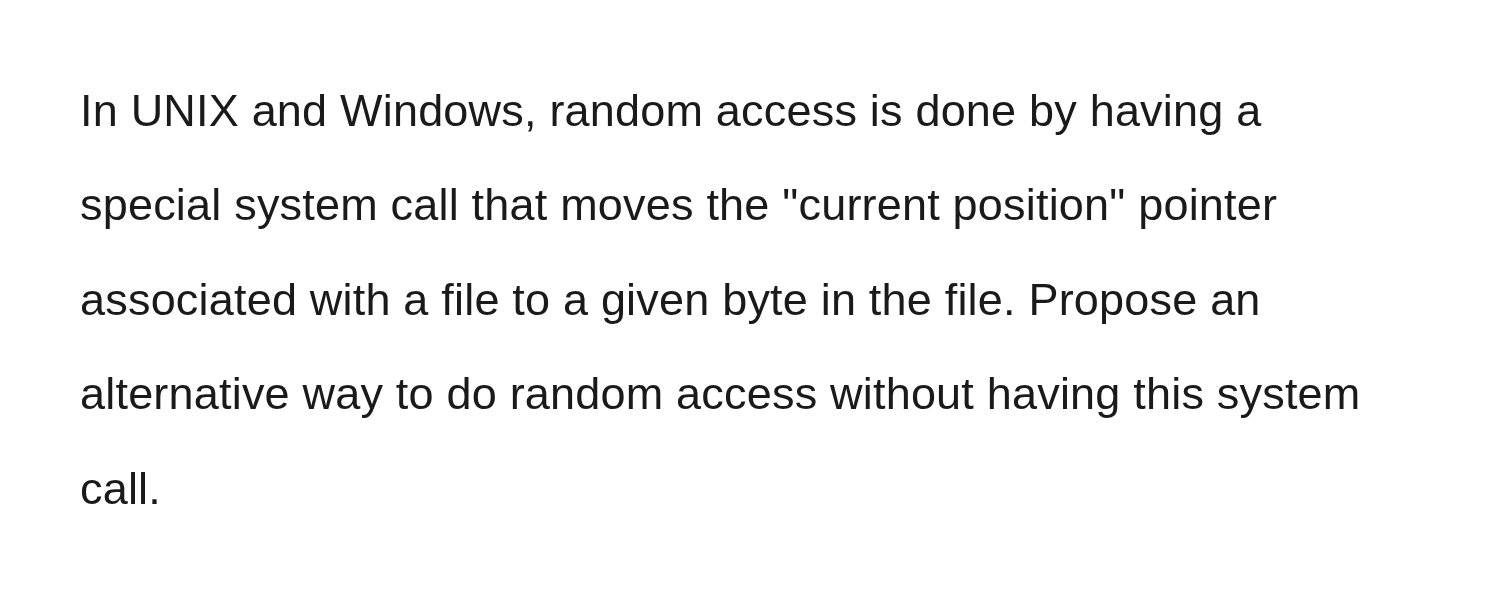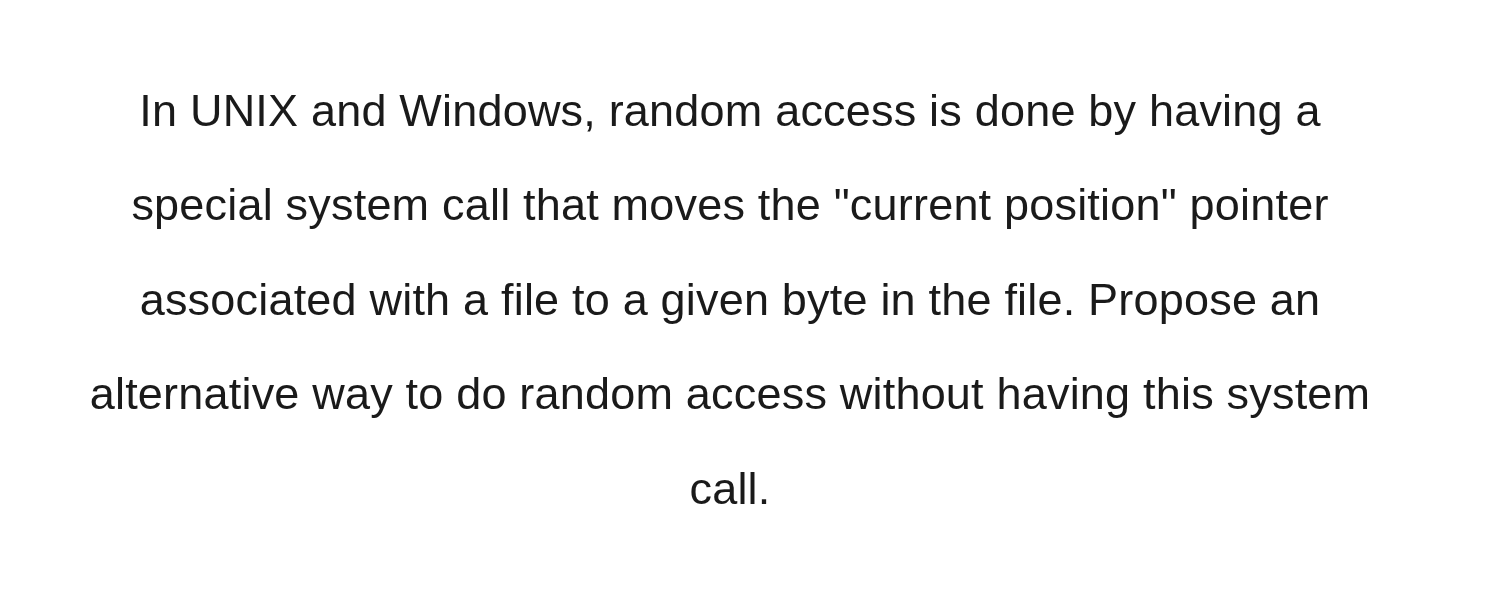--- a/index.html
+++ b/index.html
@@ -1,19 +1,18 @@
 <!DOCTYPE html>
 <html><head>
   <meta charset="utf-8">
   <style>
     * {
       margin: 0;
       padding: 0;
       box-sizing: border-box;
-      text-align: center;
     }
     body {
       width: 1500px;
       height: 600px;
       background: #ffffff;
       font-family: -apple-system, BlinkMacSystemFont, "Segoe UI", Helvetica, Arial, sans-serif;
       display: flex;
       align-items: center;
       justify-content: flex-start;
       padding: 60px 120px 60px 80px;

